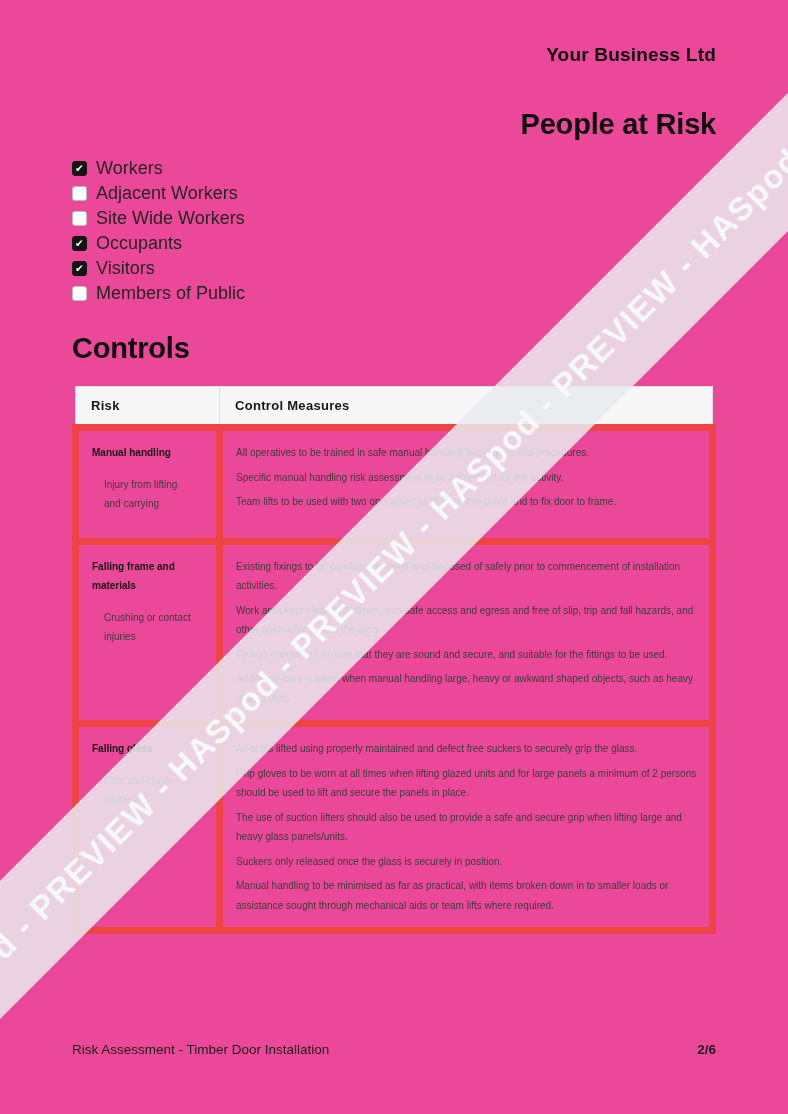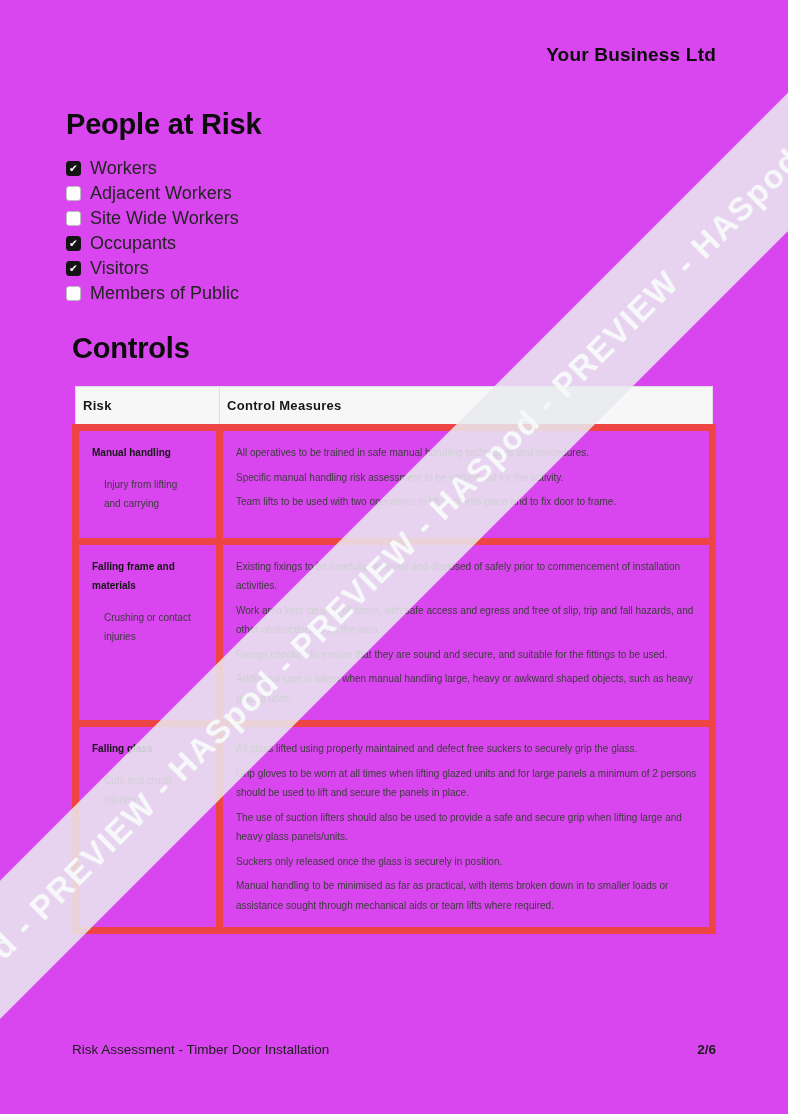--- a/index.html
+++ b/index.html
@@ -1,27 +1,27 @@
 <!DOCTYPE html>
 <html><head>
 <meta charset="utf-8">
 <style>
   html,body { margin:0; padding:0; background:#ffffff; }
   body { font-family:"Liberation Sans","DejaVu Sans",sans-serif; }
   .page {
-    position:relative; width:788px; height:1114px; background:#d946ef;
+    position:relative; width:788px; height:1114px; background:#ec4899;
     overflow:hidden; color:#2b2b2b;
   }
   
   .company {
     position:absolute; top:44px; right:72px;
     font-size:19px; font-weight:800; color:#0d0d0d; letter-spacing:.2px;
   }
   
-  .section-people { position:absolute; top:106px; left:66px; right:72px; }
+  .section-people { position:absolute; top:106px; left:72px; right:72px;text-align:right; }
   .section-controls { position:absolute; top:330px; left:72px; right:72px; }
   h1.doc-h1 { margin:0; font-size:29px; line-height:36px; font-weight:800; color:#0d0d0d; letter-spacing:-.2px; }
   .section-people h1.doc-h1 { margin-bottom:14px; }
   .section-controls h1.doc-h1 { margin-bottom:20px; }
 
   
   .cb-row { display:flex; align-items:center; height:25px; }
   .cb {
     width:15px; height:15px; box-sizing:border-box; flex:0 0 15px;
     border:1.5px solid #bcbcc1; border-radius:3px; background:#fff;
@@ -34,21 +34,21 @@
 
   
   table.controls-table {
     width:644px; border-collapse:collapse; table-layout:fixed;
     border:1px solid #dfe0e2;
   }
   table.controls-table col.c-risk { width:144px; }
   table.controls-table th {
     background:#f7f7f8; border:1px solid #dfe0e2;
     text-align:left; font-size:13px; font-weight:700; color:#161616;
-    letter-spacing:.3px; padding:11px 7px;
+    letter-spacing:.3px; padding:11px 15px;
   }
   table.controls-table td {
     border:7px solid #ef4444; vertical-align:top;
     padding:12px 9px 12px 13px;
     font-size:10px; line-height:19.5px; color:#3c3c3c;
   }
   td.risk-cell .risk-title { font-weight:700; color:#141414; margin:0 0 0 0; }
   td.risk-cell .risk-desc { margin:12px; }
   td.measures-cell p { margin:0 0 5px 0; }
   td.measures-cell p:last-child { margin-bottom:0; }

